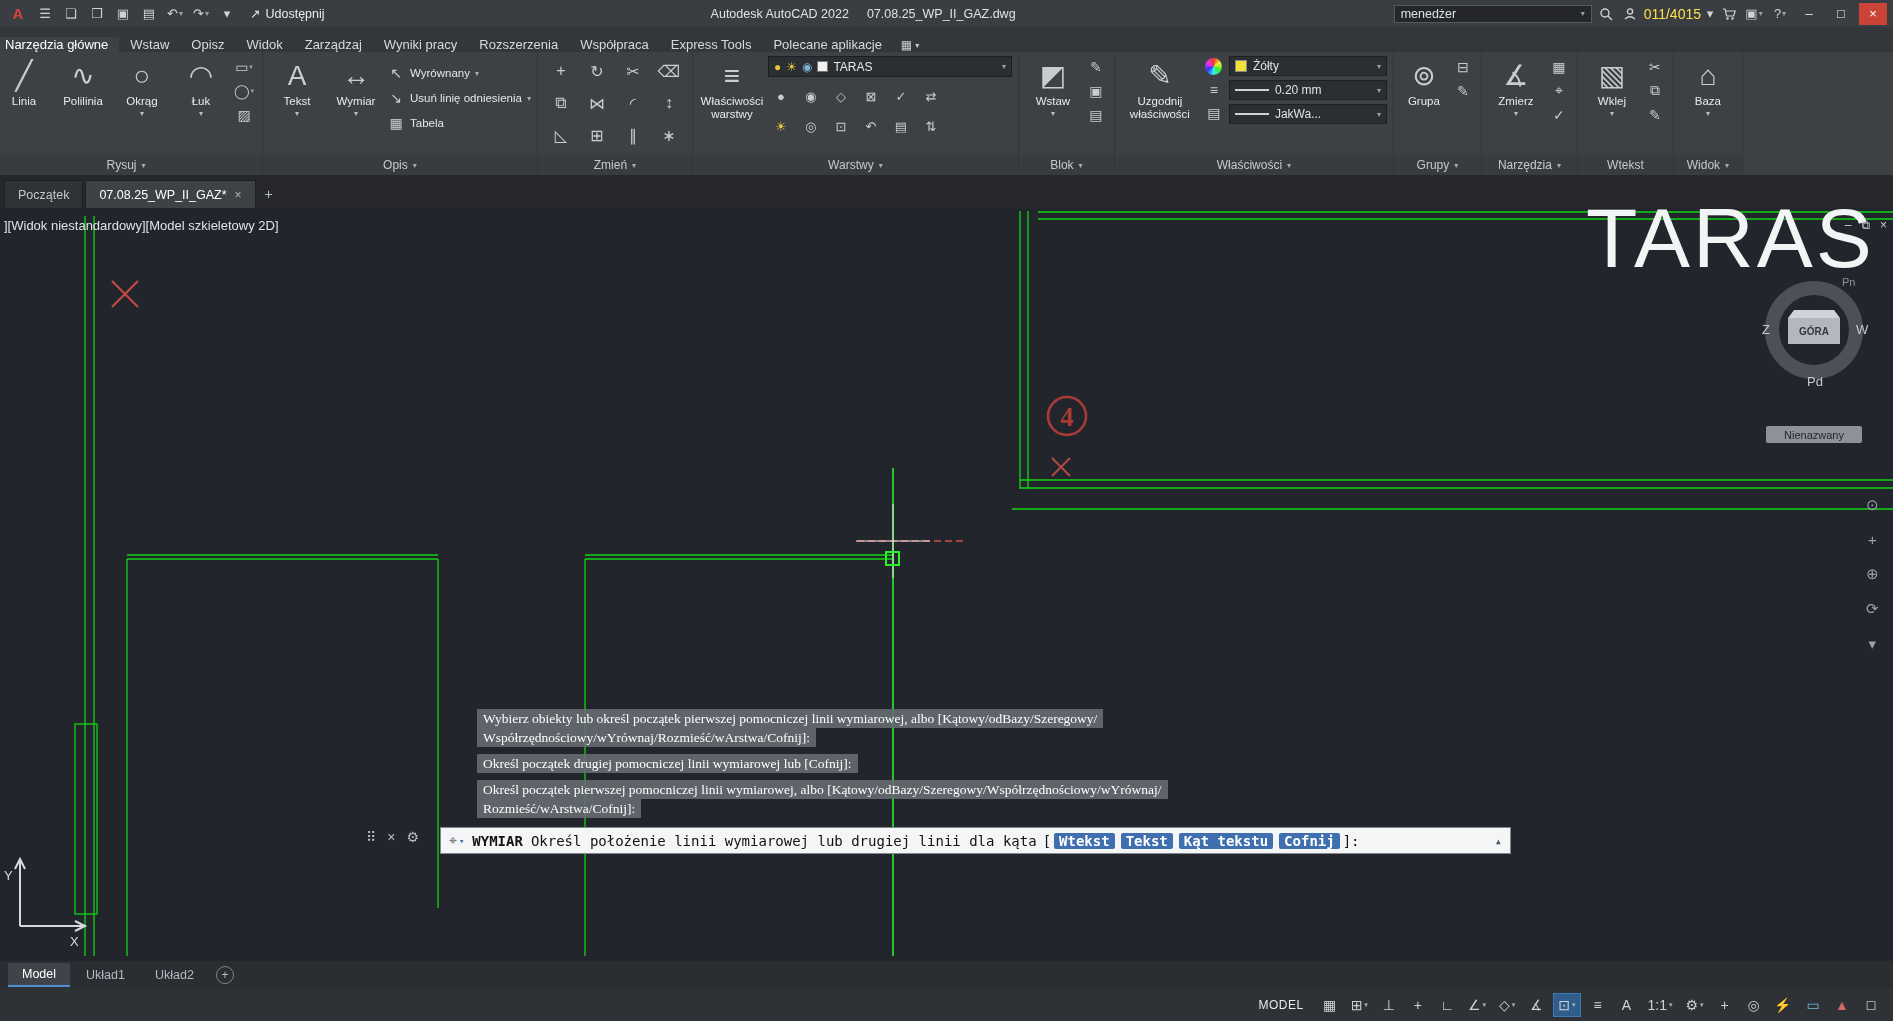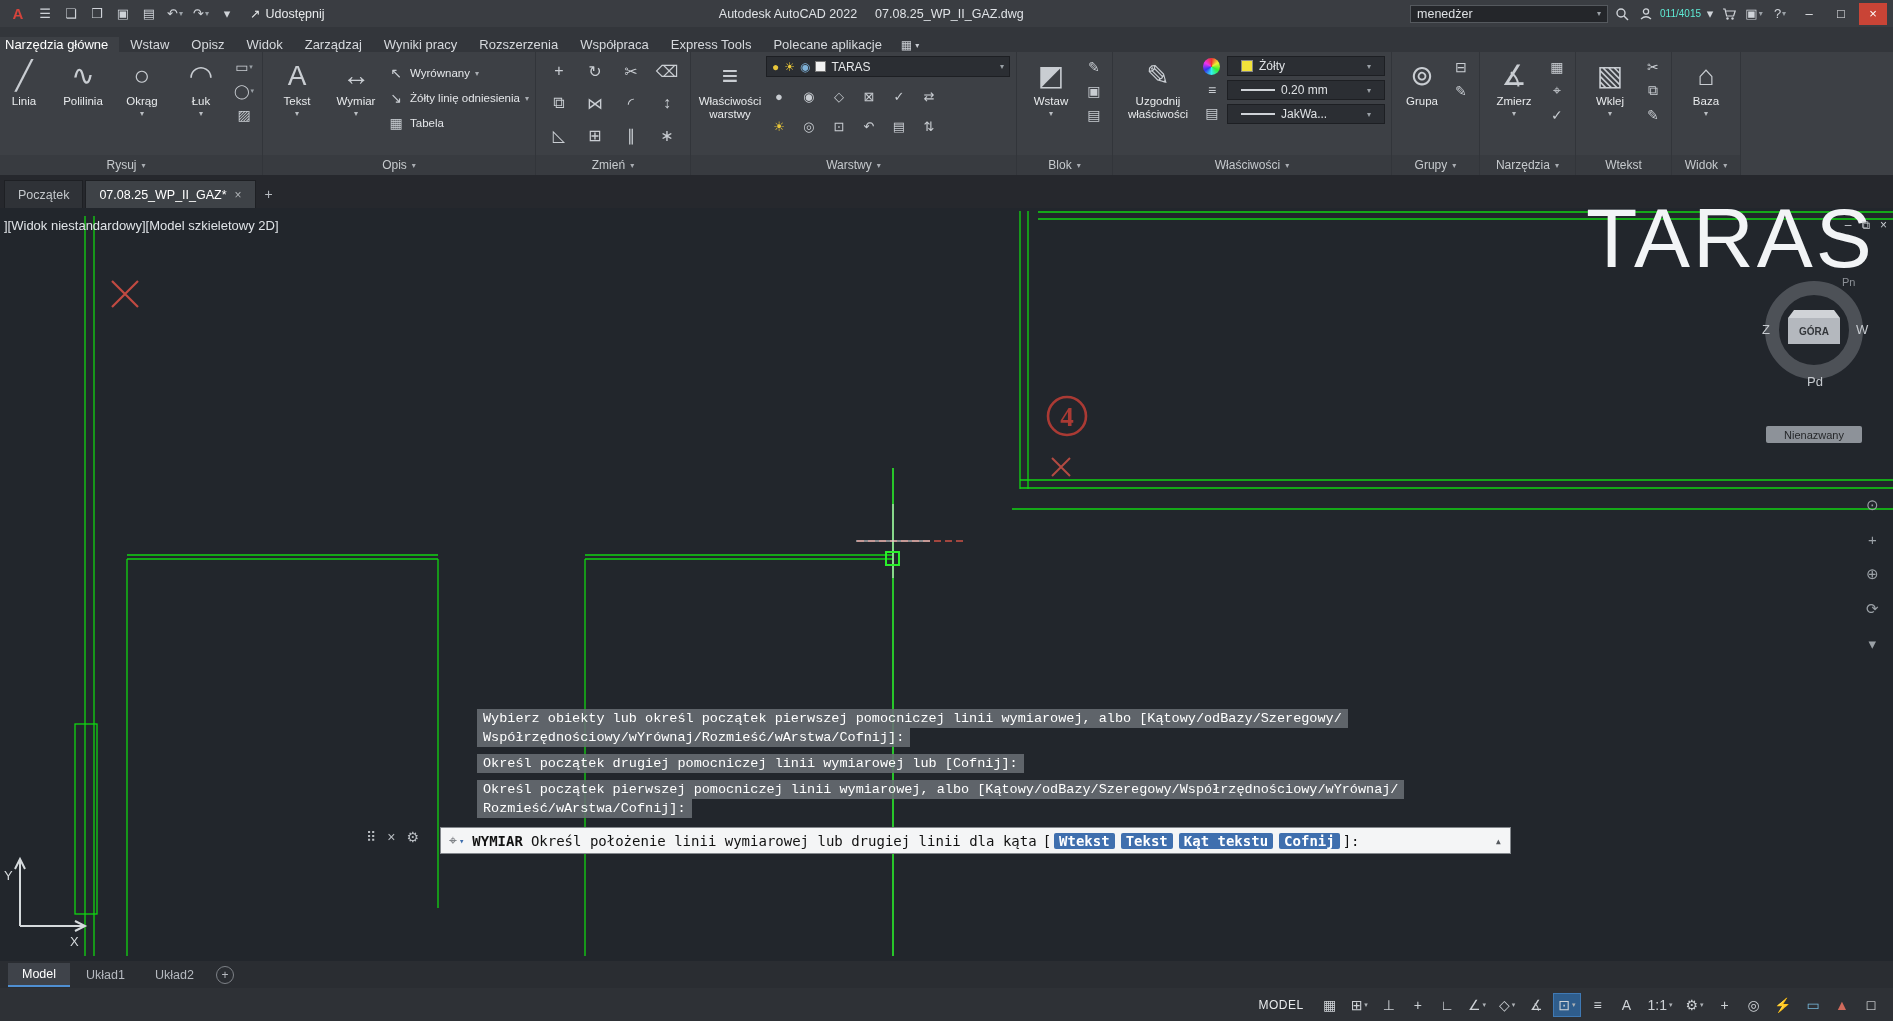--- a/index.html
+++ b/index.html
@@ -43,21 +43,21 @@
   .optrow .ic{width:18px;text-align:center;color:#c9cdd2;font-size:14px}
   .optrow .c{font-size:8px;color:#a9adb2}
   .zgrid{display:grid;grid-template-columns:repeat(4,34px);grid-auto-rows:30px;gap:2px;align-content:start}
   .zbtn{display:flex;align-items:center;justify-content:center;font-size:16px;color:#c9cdd2}
   .layercombo{width:244px;height:21px;background:#2b2e33;border:1px solid #1d1f23;display:flex;align-items:center;gap:5px;padding:0 5px;font-size:12px;color:#e6e8ea}
   .layercombo .c{margin-left:auto;font-size:8px;color:#9aa0a6}
   .swatch{width:11px;height:11px;background:#f2f2f2;border:1px solid #777;flex:none}
   .lrow{display:flex;gap:4px;margin-top:5px}
   .lbtn{width:26px;height:22px;display:flex;align-items:center;justify-content:center;font-size:13px;color:#c9cdd2}
   .yellow{color:#e8c63a}.cyanish{color:#7fb2d9}
-  .dd{width:158px;height:20px;background:#2b2e33;border:1px solid #1d1f23;display:flex;align-items:center;gap:6px;padding:0 13px;font-size:12px;color:#dfe2e5}
+  .dd{width:158px;height:20px;background:#2b2e33;border:1px solid #1d1f23;display:flex;align-items:center;gap:6px;padding:0 5px;font-size:12px;color:#dfe2e5}
   .dd .c{margin-left:auto;font-size:8px;color:#9aa0a6}
   .dd .pl{width:34px;height:2px;background:#cfd3d8;flex:none}
   .cswatch{width:12px;height:12px;background:#f2e23a;border:1px solid #888;flex:none}
   .propcol{display:flex;flex-direction:column;gap:4px;justify-content:flex-start}
   .propicons{display:flex;flex-direction:column;gap:7px;align-items:center;padding-top:2px}
   .colorwheel{width:17px;height:17px;border-radius:50%;background:conic-gradient(#e33,#ee3,#3e3,#3ee,#33e,#e3e,#e33)}
 
   
   #filetabs{position:absolute;top:175px;left:0;right:0;height:33px;background:#26282d;display:flex;align-items:flex-end;gap:2px;padding-left:4px}
   .ftab{height:28px;display:flex;align-items:center;gap:8px;padding:0 13px;font-size:12.5px;background:#2f3237;color:#c3c7cb;border:1px solid #1e2024;border-bottom:none}
@@ -65,21 +65,21 @@
   .ftab .x{color:#aeb2b6;font-size:12px}
   .newtab{width:22px;height:22px;display:flex;align-items:center;justify-content:center;color:#b9bdc2;font-size:14px;margin-bottom:3px}
 
   
   #viewport{position:absolute;top:208px;left:0;right:0;height:753px;background:#22262c;overflow:hidden}
   #corner-label{position:absolute;left:4px;top:10px;font-size:13px;color:#dfe3e7}
   #big-text{position:absolute;left:1586px;top:-12px;font-size:84px;letter-spacing:3px;color:#f2f4f6;white-space:nowrap;line-height:1}
   #vp-controls{position:absolute;right:6px;top:10px;display:flex;gap:10px;color:#c9cdd2;font-size:12px}
   #history{position:absolute;left:477px;top:501px;display:flex;flex-direction:column;gap:7px}
   .hentry{display:flex;flex-direction:column}
-  .hline{background:rgba(104,109,115,.88);color:#fff;font-family:Liberation Mono, monospace;font-size:13.5px;line-height:19px;padding:0 6px;width:fit-content;white-space:pre}
+  .hline{background:rgba(104,109,115,.88);color:#fff;font-family:Liberation Serif, serif;font-size:13.5px;line-height:19px;padding:0 6px;width:fit-content;white-space:pre}
   #cmd-grip{position:absolute;left:366px;top:621px;display:flex;align-items:center;gap:11px;color:#b9bdc2;font-size:14px}
   #cmdbar{position:absolute;left:440px;top:619px;width:1071px;height:27px;background:#f4f5f6;border:1px solid #83878c;display:flex;align-items:center;padding:0 8px;font-family:"DejaVu Sans Mono",monospace;font-size:14px;color:#121212}
   #cmdbar .tooldd{display:flex;align-items:center;gap:2px;margin-right:8px;color:#6a6e73}
   #cmdbar .tooldd .c{color:#3f6fae;font-size:9px}
   #cmdbar b{margin-right:8px}
   .kw{background:#3f6fae;color:#fff;padding:0 5px;margin:4px 3px;border-radius:2px;font-weight:bold}
   #cmd-open{margin-left:6px}
   #cmd-up{margin-left:auto;color:#55595e;font-size:12px}
   #nienazwany{position:absolute;left:1766px;top:218px;width:96px;height:17px;background:rgba(160,166,173,.85);color:#26282b;font-size:11px;border-radius:2px;display:flex;align-items:center;justify-content:center}
   #navbar{position:absolute;left:1866px;top:288px;display:flex;flex-direction:column;gap:17px;color:#9ba1a7;font-size:15px;align-items:center}
@@ -135,21 +135,21 @@
         <circle cx="6" cy="6" r="4" stroke="#cfd3d8" fill="none" stroke-width="1.4"></circle>
         <path d="M9 9 L13 13" stroke="#cfd3d8" stroke-width="1.4"></path>
       </svg>
   </span>
   <span class="svgico">
     <svg width="14" height="14" viewBox="0 0 14 14">
         <circle cx="7" cy="4.5" r="2.6" stroke="#cfd3d8" fill="none" stroke-width="1.3"></circle>
         <path d="M2 12 Q7 7.5 12 12" stroke="#cfd3d8" fill="none" stroke-width="1.3"></path>
       </svg>
   </span>
-  <span style="font-size:10px;color:#5eead4">011/4015</span>
+  <span style="font-size:14px;color:#fde047">011/4015</span>
   <span class="tbico c" style="width:10px">▾</span>
   <span class="svgico">
     <svg width="15" height="14" viewBox="0 0 15 14">
         <path d="M1 2 h2 l1.6 7 h7 l1.6-5 H4" stroke="#cfd3d8" fill="none" stroke-width="1.2"></path>
         <circle cx="5.5" cy="11.5" r="1.2" fill="#cfd3d8"></circle>
         <circle cx="10.5" cy="11.5" r="1.2" fill="#cfd3d8"></circle>
       </svg>
   </span>
   <span class="tbico">
       <span>▣</span>
@@ -233,21 +233,21 @@
           <span class="cr">▾</span>
         </div>
       <div class="scol" style="padding-top:6px">
         <div class="optrow">
             <span class="ic">↖</span>
             <span>Wyrównany</span>
             <span class="c">▾</span>
           </div>
         <div class="optrow">
             <span class="ic">↘</span>
-            <span>Żółty linię odniesienia</span>
+            <span>Usuń linię odniesienia</span>
             <span class="c">▾</span>
           </div>
         <div class="optrow">
             <span class="ic">▦</span>
             <span>Tabela</span>
           </div>
       </div>
     </div>
     <div class="plabel">
         <span>Opis</span>

